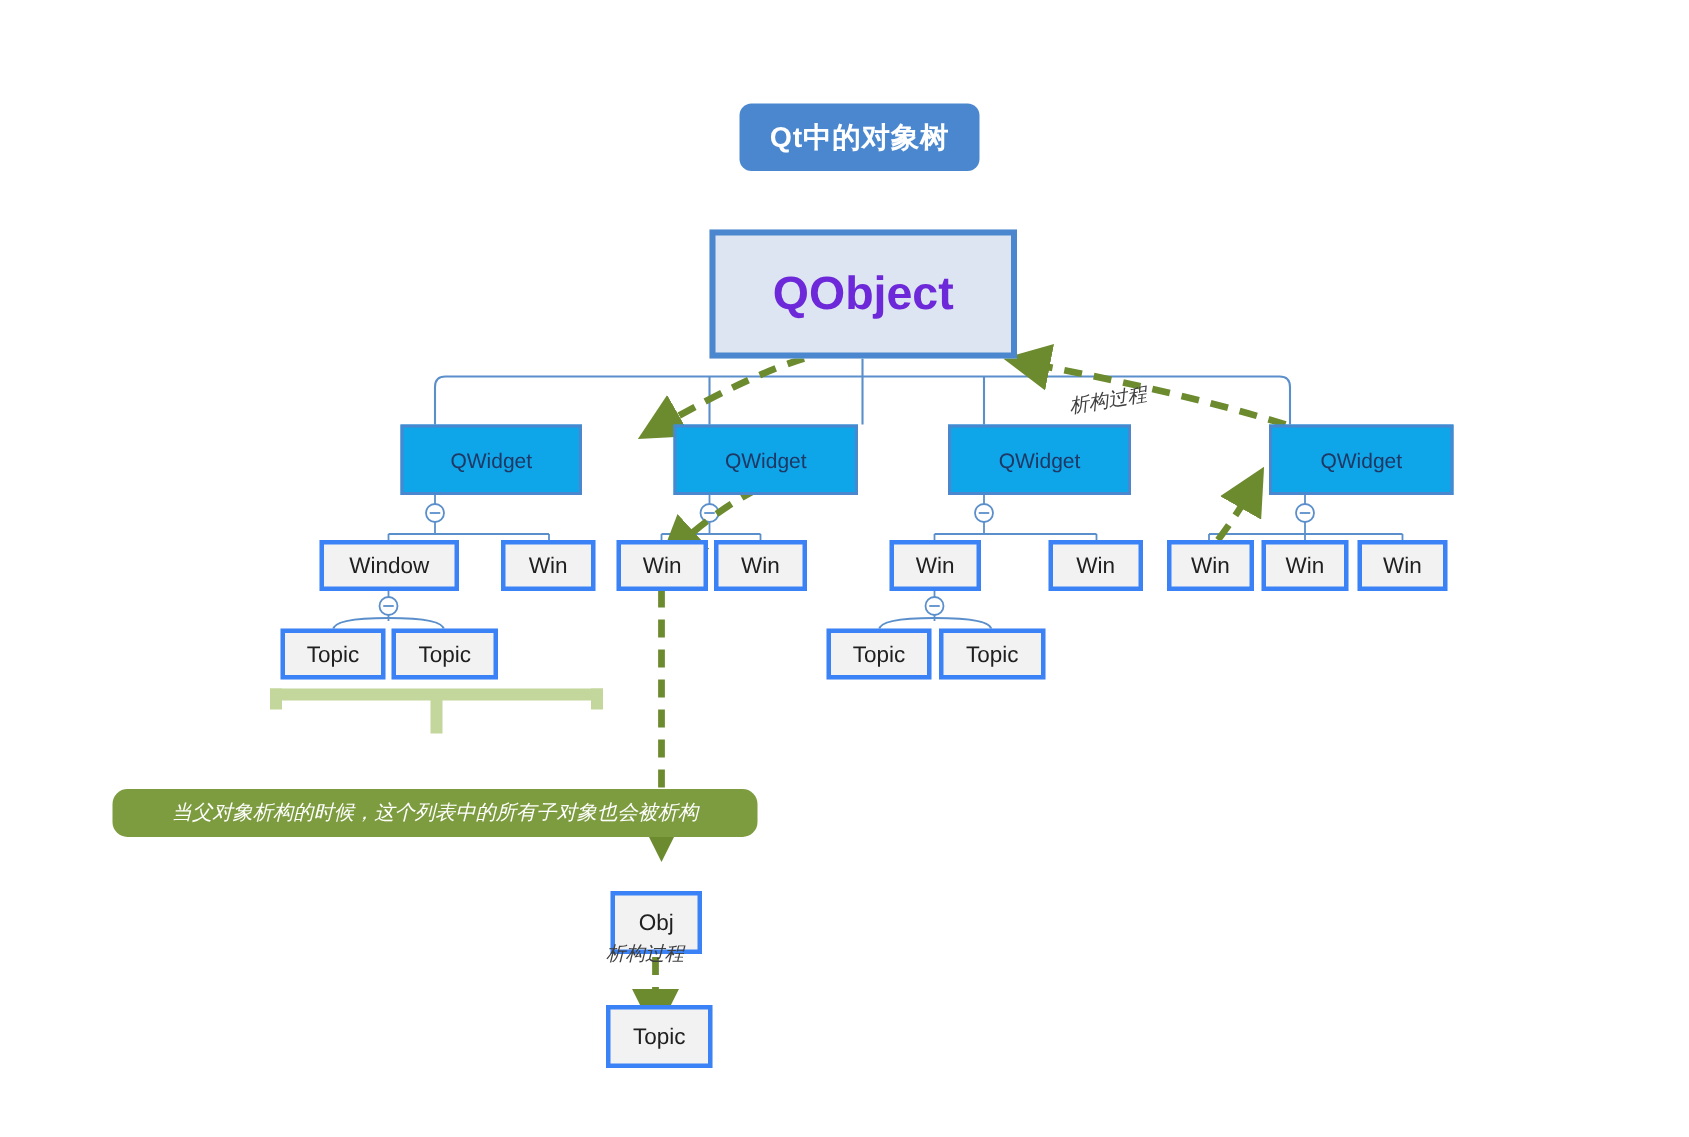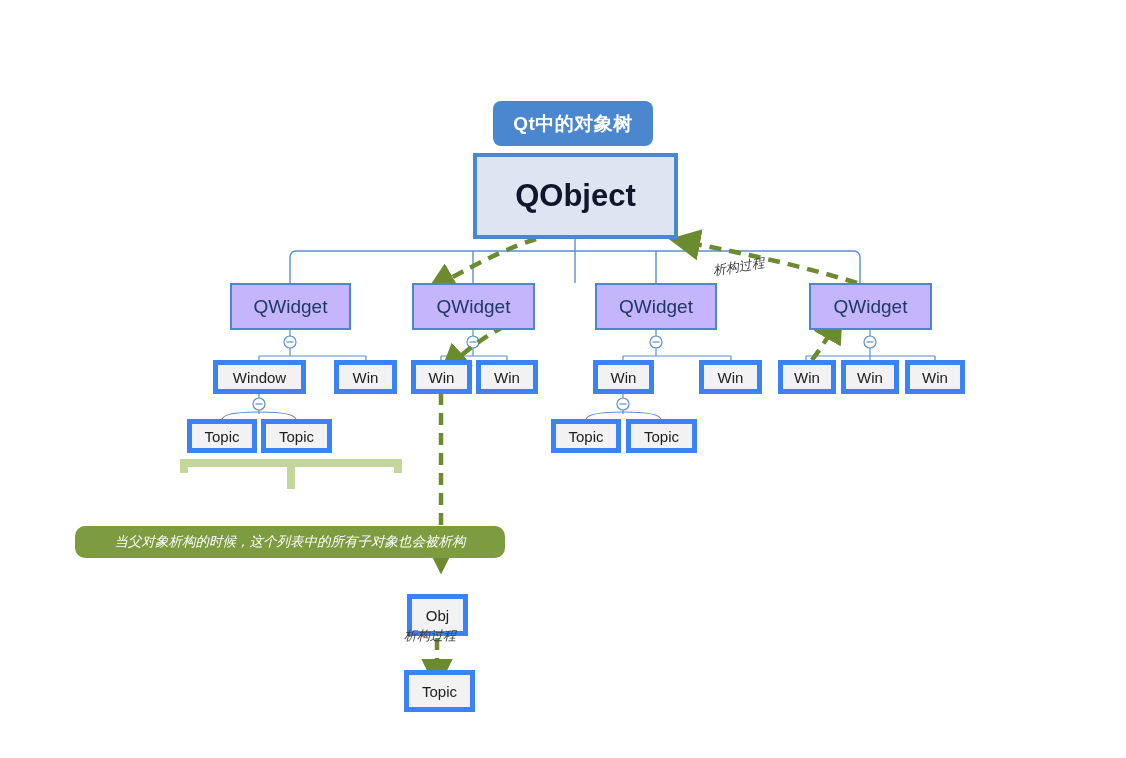--- a/index.html
+++ b/index.html
@@ -40,44 +40,44 @@
 
   
   .title-banner {
     background: #4a87ce;
     color: #ffffff;
     border-radius: 8px;
     font-size: 19px;
     font-weight: bold;
     letter-spacing: 0.5px;
     padding: 0 18px;
-    margin-top: 32px;
   }
 
   
   .root-box {
     background: #dce5f1;
     border: 4px solid #4a87ce;
-    color: #0f172a;
+    color: #6d28d9;
     font-size: 31px;
     font-weight: bold;
   }
 
   
   .widget-box {
-    background: #c4b5fd;
+    background: #0ea5e9;
     border: 2px solid #4a87ce;
     color: #1f3864;
-    font-size: 19px;
+    font-size: 14px;
+    margin-left: 37px;
   }
 
   
   .leaf-box {
     background: #f2f2f2;
-    border: 5px solid #3b82f6;
+    border: 3px solid #3b82f6;
     color: #202020;
     font-size: 15px;
   }
 
   
   .callout {
     background: #7d9c3f;
     color: #ffffff;
     border-radius: 10px;
     font-size: 13.5px;

